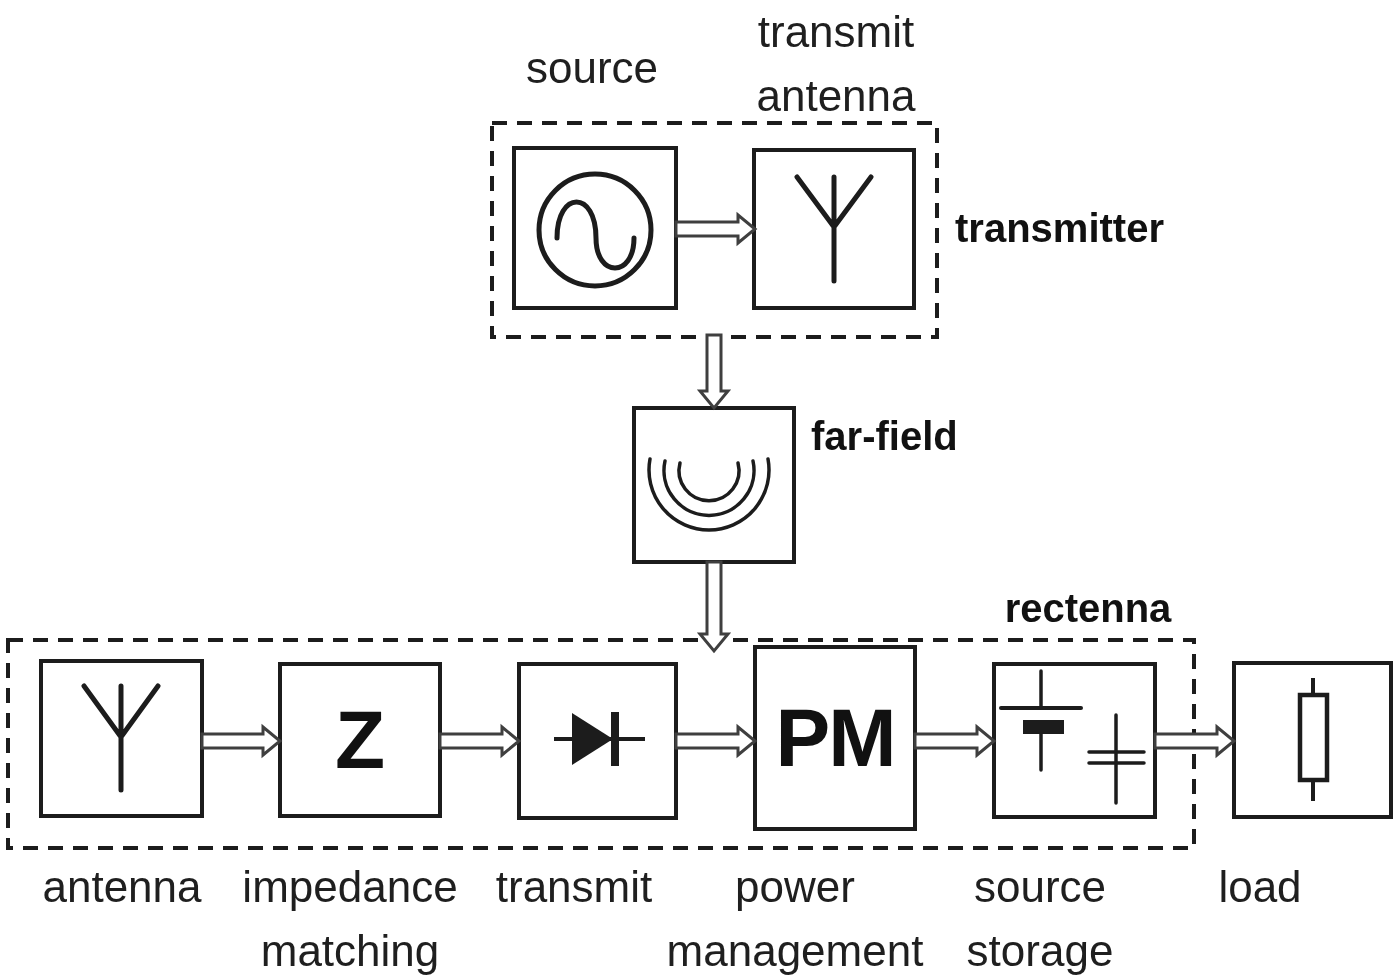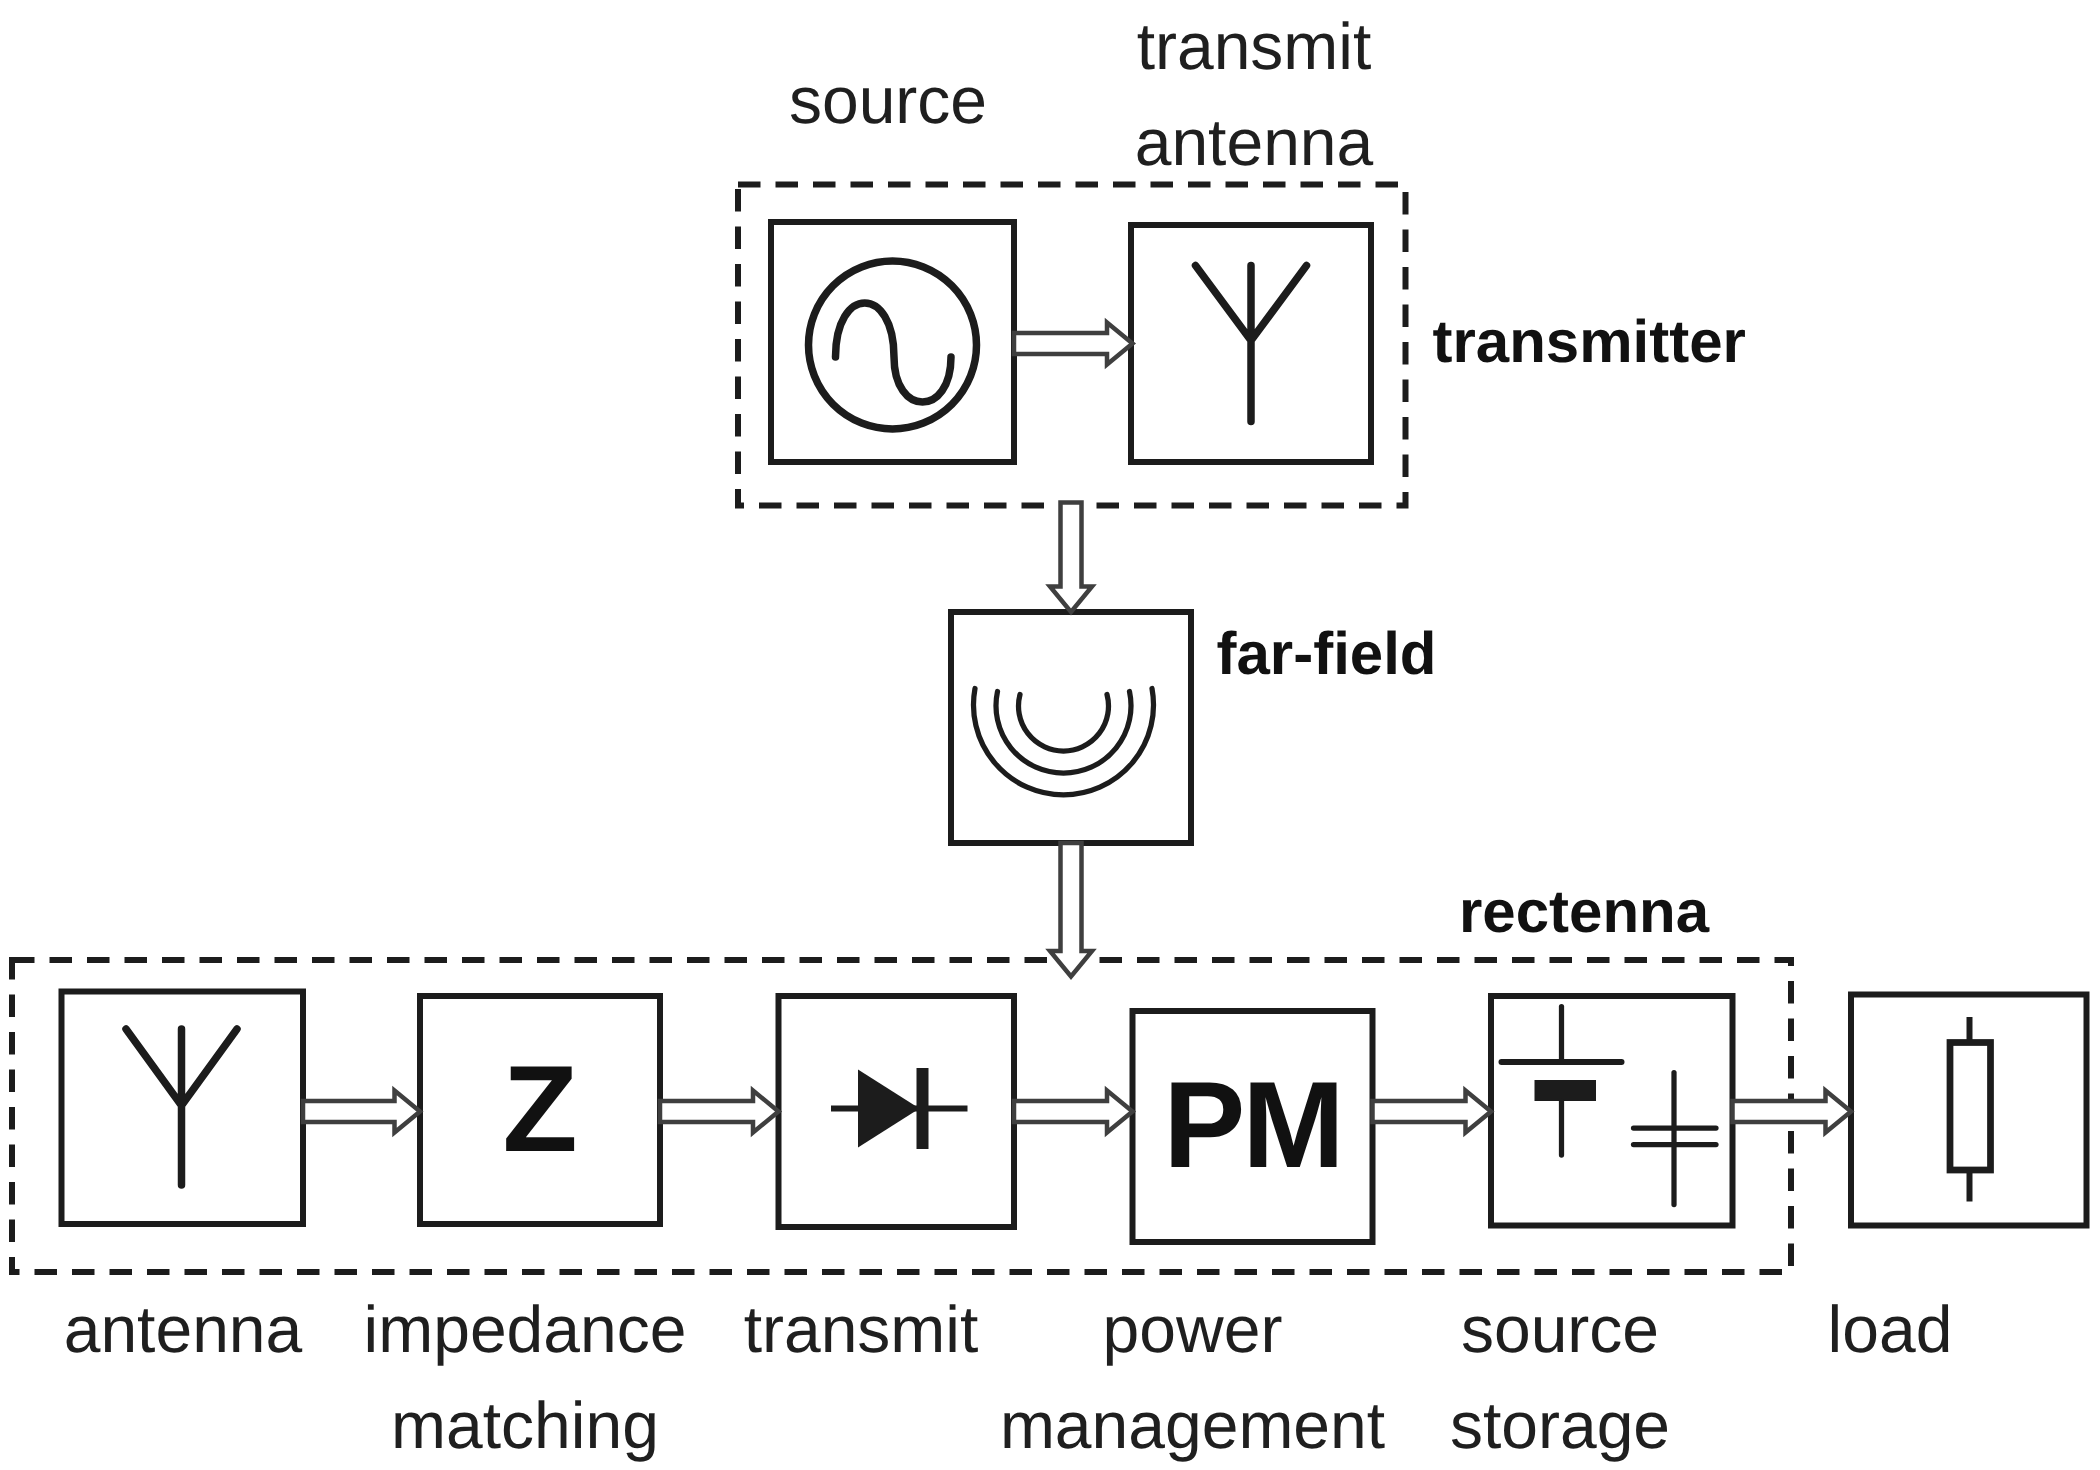--- a/index.html
+++ b/index.html
@@ -65,21 +65,21 @@
       <svg width="156" height="150" viewBox="-78 -75 156 150">
         <g transform="translate(-5,-15)" fill="none" stroke="#1c1c1c" stroke-width="3.5" stroke-linecap="round">
           <path d="M -29 -7 A 30 30 0 1 0 29 -7"></path>
           <path d="M -44 -9 A 45 45 0 1 0 44 -9"></path>
           <path d="M -59 -11 A 60 60 0 1 0 59 -11"></path>
         </g>
       </svg>
     </span>
   </div>
 
-  <div class="grp-label centered" style="left:1056px; top:581px;">rectenna</div>
+  <div class="grp-label centered" style="left:1088px; top:581px;">rectenna</div>
 
   <div class="box" style="left:39px; top:659px; width:165px; height:159px;">
     <span>
       <svg width="157" height="151" viewBox="-78 -75 157 151">
         <path d="M 0 -52 V 52 M -37 -52 L 0 -1 M 37 -52 L 0 -1" fill="none" stroke="#1c1c1c" stroke-width="5" stroke-linecap="round"></path>
       </svg>
     </span>
   </div>
 
   <div class="box" style="left:278px; top:662px; width:164px; height:156px;">
@@ -89,21 +89,21 @@
   <div class="box" style="left:517px; top:662px; width:161px; height:158px;">
     <span>
       <svg width="153" height="150" viewBox="-77 -75 153 150">
         <line x1="-44" y1="-2" x2="47" y2="-2" stroke="#1c1c1c" stroke-width="4"></line>
         <polygon points="-26,-28 -26,24 15,-2" fill="#1c1c1c"></polygon>
         <rect x="13" y="-29" width="8" height="54" fill="#1c1c1c"></rect>
       </svg>
     </span>
   </div>
 
-  <div class="box" style="left:753px; top:672px; width:164px; height:158px;">
+  <div class="box" style="left:753px; top:645px; width:164px; height:186px;">
     <span class="sym-text pm">PM</span>
   </div>
 
   <div class="box" style="left:992px; top:662px; width:165px; height:157px;">
     <span>
       <svg width="157" height="149" viewBox="-79 -75 157 149">
         <g fill="none" stroke="#1c1c1c" stroke-linecap="round">
           <g>
             <path d="M -34 -70 V -33" stroke-width="3.5"></path>
             <path d="M -74 -33 H 6" stroke-width="4"></path>

